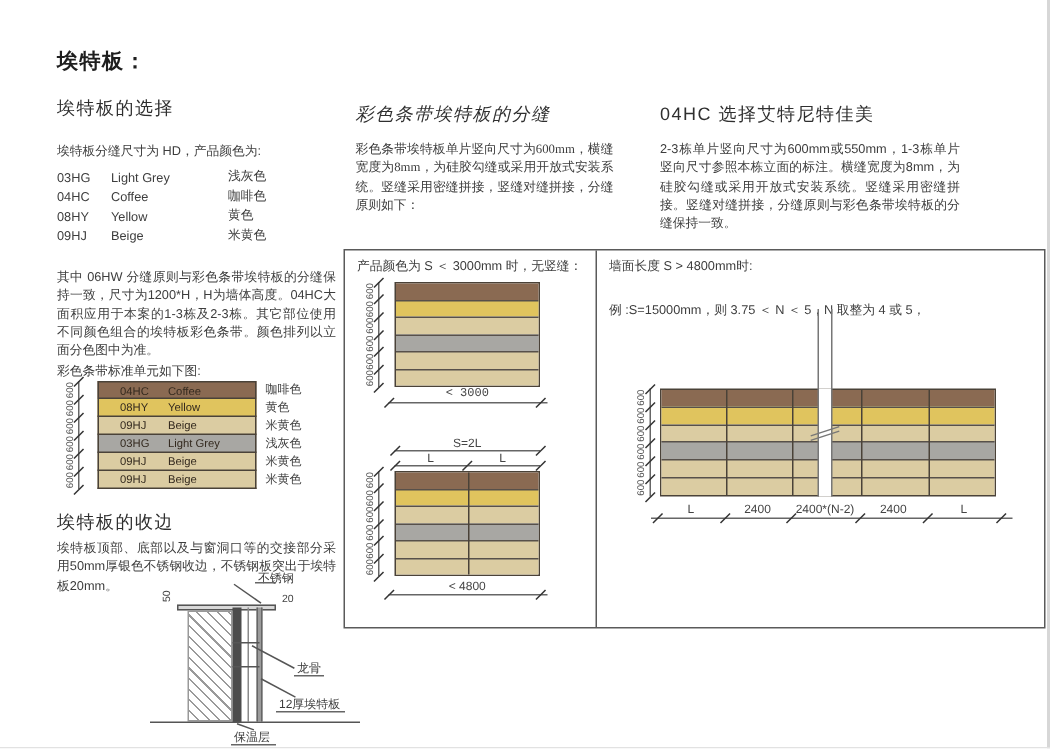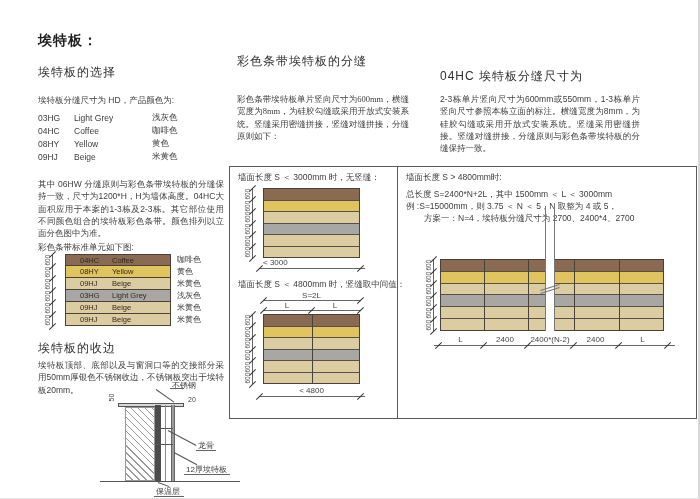--- a/index.html
+++ b/index.html
@@ -156,30 +156,30 @@
   <span class="abs small" style="left:98px;top:60px;">龙骨</span>
   <div class="abs hline" style="left:96px;top:70px;width:20px;"></div>
   <div class="abs" style="left:74px;top:72px;width:26px;height:1px;background:#555;transform:rotate(28deg);transform-origin:left center;"></div>
   <span class="abs small" style="left:86px;top:84px;">12厚埃特板</span>
   <div class="abs hline" style="left:84px;top:94px;width:46px;"></div>
   <div class="abs" style="left:58px;top:102px;width:12px;height:1px;background:#555;transform:rotate(20deg);transform-origin:left center;"></div>
   <span class="abs small" style="left:56px;top:106px;">保温层</span>
   <div class="abs hline" style="left:54px;top:116px;width:30px;"></div>
 </div>
 
-<div class="abs h1" style="left:237px;top:53px;">彩色条带埃特板的分缝</div>
+<div class="abs h1" style="left:237px;top:68px;font-style:italic;">彩色条带埃特板的分缝</div>
 <div class="abs t tj" style="left:237px;top:93px;width:172px;font-family:Liberation Serif, serif;">彩色条带埃特板单片竖向尺寸为600mm，横缝宽度为8mm，为硅胶勾缝或采用开放式安装系统。竖缝采用密缝拼接，竖缝对缝拼接，分缝原则如下：</div>
 
-<div class="abs h1" style="left:440px;top:68px;">04HC 埃特板分缝尺寸为</div>
+<div class="abs h1" style="left:440px;top:68px;">04HC 选择艾特尼特佳美</div>
 <div class="abs t tj" style="left:440px;top:93px;width:200px;">2-3栋单片竖向尺寸为600mm或550mm，1-3栋单片竖向尺寸参照本栋立面的标注。横缝宽度为8mm，为硅胶勾缝或采用开放式安装系统。竖缝采用密缝拼接。竖缝对缝拼接，分缝原则与彩色条带埃特板的分缝保持一致。</div>
 
 <div class="abs bigbox" style="left:229px;top:166px;width:468px;height:253px;">
   <div class="abs vline" style="left:167px;top:0px;height:251px;background:#5a5a5a;"></div>
 
-  <span class="abs t" style="left:8px;top:4px;white-space:nowrap;">墙面长度 S ＜ 3000mm 时，无竖缝：</span>
+  <span class="abs t" style="left:8px;top:4px;white-space:nowrap;">产品颜色为 S ＜ 3000mm 时，无竖缝：</span>
   <div class="vdim" style="left:22px;top:21px;height:70px;">
       <div class="vtick" style="top: -0.5px;"></div>
       <div class="vtick" style="top: 11.1667px;"></div>
       <div class="vtick" style="top: 22.8333px;"></div>
       <div class="vtick" style="top: 34.5px;"></div>
       <div class="vtick" style="top: 46.1667px;"></div>
       <div class="vtick" style="top: 57.8333px;"></div>
       <div class="vtick" style="top: 69.5px;"></div>
       <span class="v600" style="top: 1.83333px;">600</span>
       <span class="v600" style="top: 13.5px;">600</span>
@@ -189,26 +189,25 @@
       <span class="v600" style="top: 60.1667px;">600</span>
     </div>
   <div class="abs panel" style="left:33px;top:21px;width:97px;height:70px;">
       <div class="band-row" style="background: rgb(138, 106, 82);"></div>
       <div class="band-row" style="background: rgb(224, 196, 94); border-top: 1px solid rgb(87, 80, 74);"></div>
       <div class="band-row" style="background: rgb(219, 204, 162); border-top: 1px solid rgb(87, 80, 74);"></div>
       <div class="band-row" style="background: rgb(168, 167, 163); border-top: 1px solid rgb(87, 80, 74);"></div>
       <div class="band-row" style="background: rgb(219, 204, 162); border-top: 1px solid rgb(87, 80, 74);"></div>
       <div class="band-row" style="background: rgb(219, 204, 162); border-top: 1px solid rgb(87, 80, 74);"></div>
     </div>
-  <div class="dimlabel" style="left:33px;top:91px;width:97px;">&lt; 3000</div>
+  <div class="dimlabel" style="left:33px;top:91px;width:97px;text-align:center;font-family:Liberation Mono, monospace;">&lt; 3000</div>
   <div class="hline" style="left:29px;top:101px;width:106px;"></div>
   <div class="dtick" style="left:25px;top:101px;"></div>
   <div class="dtick" style="left:126px;top:101px;"></div>
 
-  <span class="abs t" style="left:8px;top:111px;white-space:nowrap;">墙面长度 S ＜ 4800mm 时，竖缝取中间值：</span>
   <div class="dimlabel" style="left:33px;top:124px;width:97px;text-align:center;">S=2L</div>
   <div class="hline" style="left:33px;top:133px;width:97px;"></div>
   <div class="dtick" style="left:29px;top:133px;"></div>
   <div class="dtick" style="left:126px;top:133px;"></div>
   <div class="dimlabel" style="left:33px;top:134px;width:48px;text-align:center;">L</div>
   <div class="dimlabel" style="left:81px;top:134px;width:48px;text-align:center;">L</div>
   <div class="hline" style="left:33px;top:143px;width:97px;"></div>
   <div class="dtick" style="left:29px;top:143px;"></div>
   <div class="dtick" style="left:77px;top:143px;"></div>
   <div class="dtick" style="left:126px;top:143px;"></div>
@@ -235,23 +234,21 @@
       <div class="band-row" style="background: rgb(168, 167, 163); border-top: 1px solid rgb(87, 80, 74);"></div>
       <div class="band-row" style="background: rgb(219, 204, 162); border-top: 1px solid rgb(87, 80, 74);"></div>
       <div class="band-row" style="background: rgb(219, 204, 162); border-top: 1px solid rgb(87, 80, 74);"></div>
     </div>
   <div class="dimlabel" style="left:33px;top:219px;width:97px;text-align:center;">&lt; 4800</div>
   <div class="hline" style="left:29px;top:229px;width:106px;"></div>
   <div class="dtick" style="left:25px;top:229px;"></div>
   <div class="dtick" style="left:126px;top:229px;"></div>
 
   <span class="abs t" style="left:176px;top:4px;white-space:nowrap;">墙面长度 S &gt; 4800mm时:</span>
-  <div class="abs t" style="left:176px;top:21px;white-space:nowrap;">总长度 S=2400*N+2L，其中 1500mm ＜ L ＜ 3000mm</div>
   <div class="abs t" style="left:176px;top:33px;white-space:nowrap;">例 :S=15000mm，则 3.75 ＜ N ＜ 5，N 取整为 4 或 5，</div>
-  <div class="abs t" style="left:194px;top:45px;white-space:nowrap;">方案一：N=4，埃特板分缝尺寸为 2700、2400*4、2700</div>
 
   <div class="vdim" style="left:203px;top:92px;height:72px;">
       <div class="vtick" style="top: -0.5px;"></div>
       <div class="vtick" style="top: 11.5px;"></div>
       <div class="vtick" style="top: 23.5px;"></div>
       <div class="vtick" style="top: 35.5px;"></div>
       <div class="vtick" style="top: 47.5px;"></div>
       <div class="vtick" style="top: 59.5px;"></div>
       <div class="vtick" style="top: 71.5px;"></div>
       <span class="v600" style="top: 2px;">600</span>

